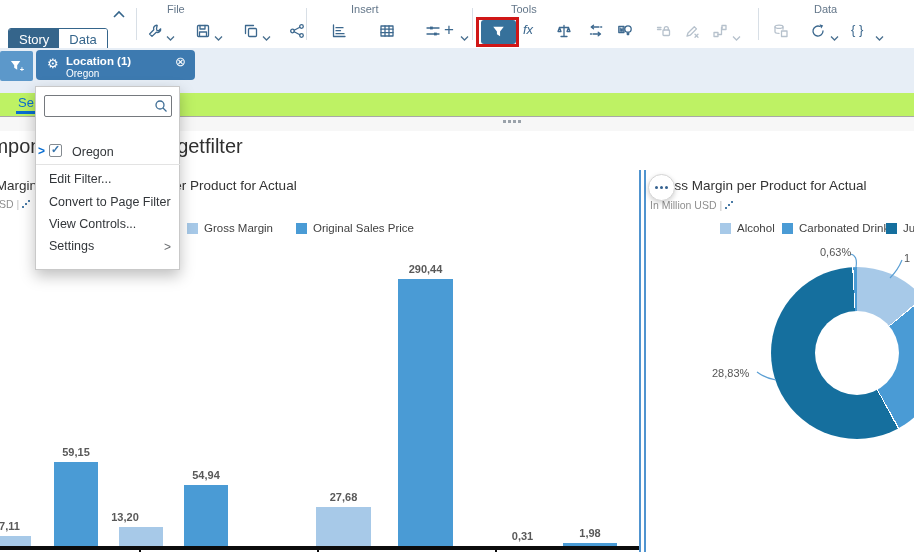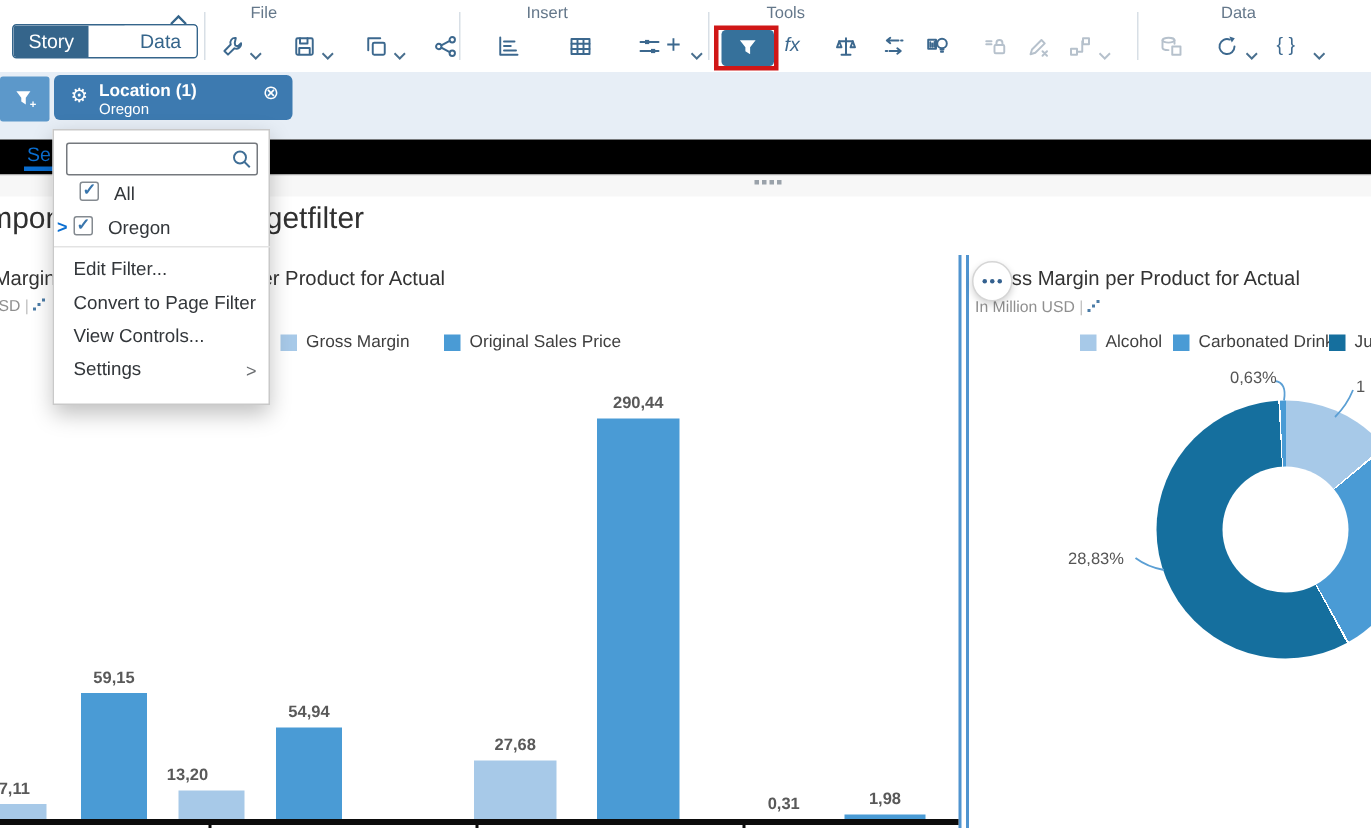--- a/index.html
+++ b/index.html
@@ -13,38 +13,38 @@
   .tdiv { position:absolute; top:8px; width:1px; height:32px; background:#d8dfe6; }
   .ticon { position:absolute; top:22px; width:18px; height:18px; display:flex; align-items:center; justify-content:center; }
   .ticon svg { width:16px; height:16px; }
   .ticon svg * { stroke:#3c688e; fill:none; stroke-width:1.3; stroke-linecap:round; stroke-linejoin:round; }
   .ticon svg .fil { fill:#3c688e; stroke:none; }
   .tchev { position:absolute; top:28px; width:9px; height:7px; }
   .tchev svg { width:9px; height:7px; }
   .tchev svg * { stroke:#4a708f; fill:none; stroke-width:1.3; }
   .dis svg * { stroke:#b6c1cc !important; }
   .gtxt { position:absolute; top:22px; font-size:13px; color:#3c688e; }
-  #mode-wrap { position:absolute; left:8px; top:16px; height:23px; border:1px solid #35658b; border-radius:3px; display:flex; overflow:hidden;gap:24px; }
+  #mode-wrap { position:absolute; left:8px; top:28px; height:23px; border:1px solid #35658b; border-radius:3px; display:flex; overflow:hidden; }
   .mode-btn { height:21px; padding:0 10px; font-size:13px; display:flex; align-items:center; }
   .mode-on { background:#35658b; color:#fff; }
   .mode-off { background:#fff; color:#35658b; }
   #red-box { position:absolute; left:476px; top:17px; width:43px; height:30px; border:3px solid #d01717; }
   #filter-tool-btn { position:absolute; left:481px; top:20px; width:35px; height:24px; background:#36719b; border-radius:3px; display:flex; align-items:center; justify-content:center; }
 
   
   #filterbar { position:absolute; left:0; top:48px; width:914px; height:45px; background:#e7eef6; }
   #addfilter-btn { position:absolute; left:0; top:3px; width:33px; height:30px; background:#5c98ca; border-radius:2px; display:flex; align-items:center; justify-content:center; }
   #token { position:absolute; left:36px; top:2px; width:159px; height:30px; background:#3d7ab0; border-radius:4px; color:#fff; }
   #token .gear { position:absolute; left:11px; top:6px; font-size:13px; }
   #token .ttl { position:absolute; left:30px; top:5px; font-size:11.5px; font-weight:bold; }
   #token .val { position:absolute; left:30px; top:18px; font-size:10px; }
   #token .cls { position:absolute; right:9px; top:4px; font-size:13px; }
 
   
-  #tabstrip { position:absolute; left:0; top:93px; width:914px; height:23px; background:#000000; }
+  #tabstrip { position:absolute; left:0; top:93px; width:914px; height:23px; background:#bef264; }
   #page-tab { position:absolute; left:18px; top:2px; font-size:13px; color:#0a6ed1; }
   #tab-underline { position:absolute; left:16px; top:18px; width:23px; height:3px; background:#0a6ed1; }
   #main-divider { position:absolute; left:0; top:116px; width:914px; height:1px; background:#a8a8a8; }
   #graystrip { position:absolute; left:0; top:117px; width:914px; height:14px; background:#f7f7f7; }
   #drag-dots { position:absolute; left:503px; top:120px; display:flex; gap:2px; }
   #drag-dots i { width:3px; height:3px; background:#9aa2aa; }
 
   #page-title { position:absolute; left:-33px; top:135px; font-size:20px; color:#303030; white-space:nowrap; }
 
   
@@ -338,24 +338,20 @@
         <div class="d-label" style="left: 258px; top: 82px;">1</div>
       </div>
   </div>
 
   <div id="dropdown">
     <input id="dd-search" placeholder="" style="">
     <svg id="dd-search-icon" width="14" height="14" viewBox="0 0 14 14">
       <circle cx="6" cy="6" r="4" stroke="#3f6e96" fill="none" stroke-width="1.3"></circle>
         <path d="M9 9l3.5 3.5" stroke="#3f6e96" stroke-width="1.3"></path>
     </svg>
-    <div class="dd-row" style="top:33px;">
-      <span class="cbox chk" style="left:17px;top:1px;"></span>
-      <span class="dd-opt-label" style="left:40px;top:2px;">All</span>
-    </div>
     <div class="dd-row" style="top:56px;">
       <span class="expander" style="left:2px;top:1px;">&gt;</span>
       <span class="cbox chk" style="left:13px;top:1px;"></span>
       <span class="dd-opt-label" style="left:36px;top:2px;">Oregon</span>
     </div>
     <div id="dd-divider"></div>
     <div class="dd-item" style="top:85px;">Edit Filter...</div>
     <div class="dd-item" style="top:108px;">Convert to Page Filter</div>
     <div class="dd-item" style="top:130px;">View Controls...</div>
     <div class="dd-item" style="top:152px;">Settings</div>

